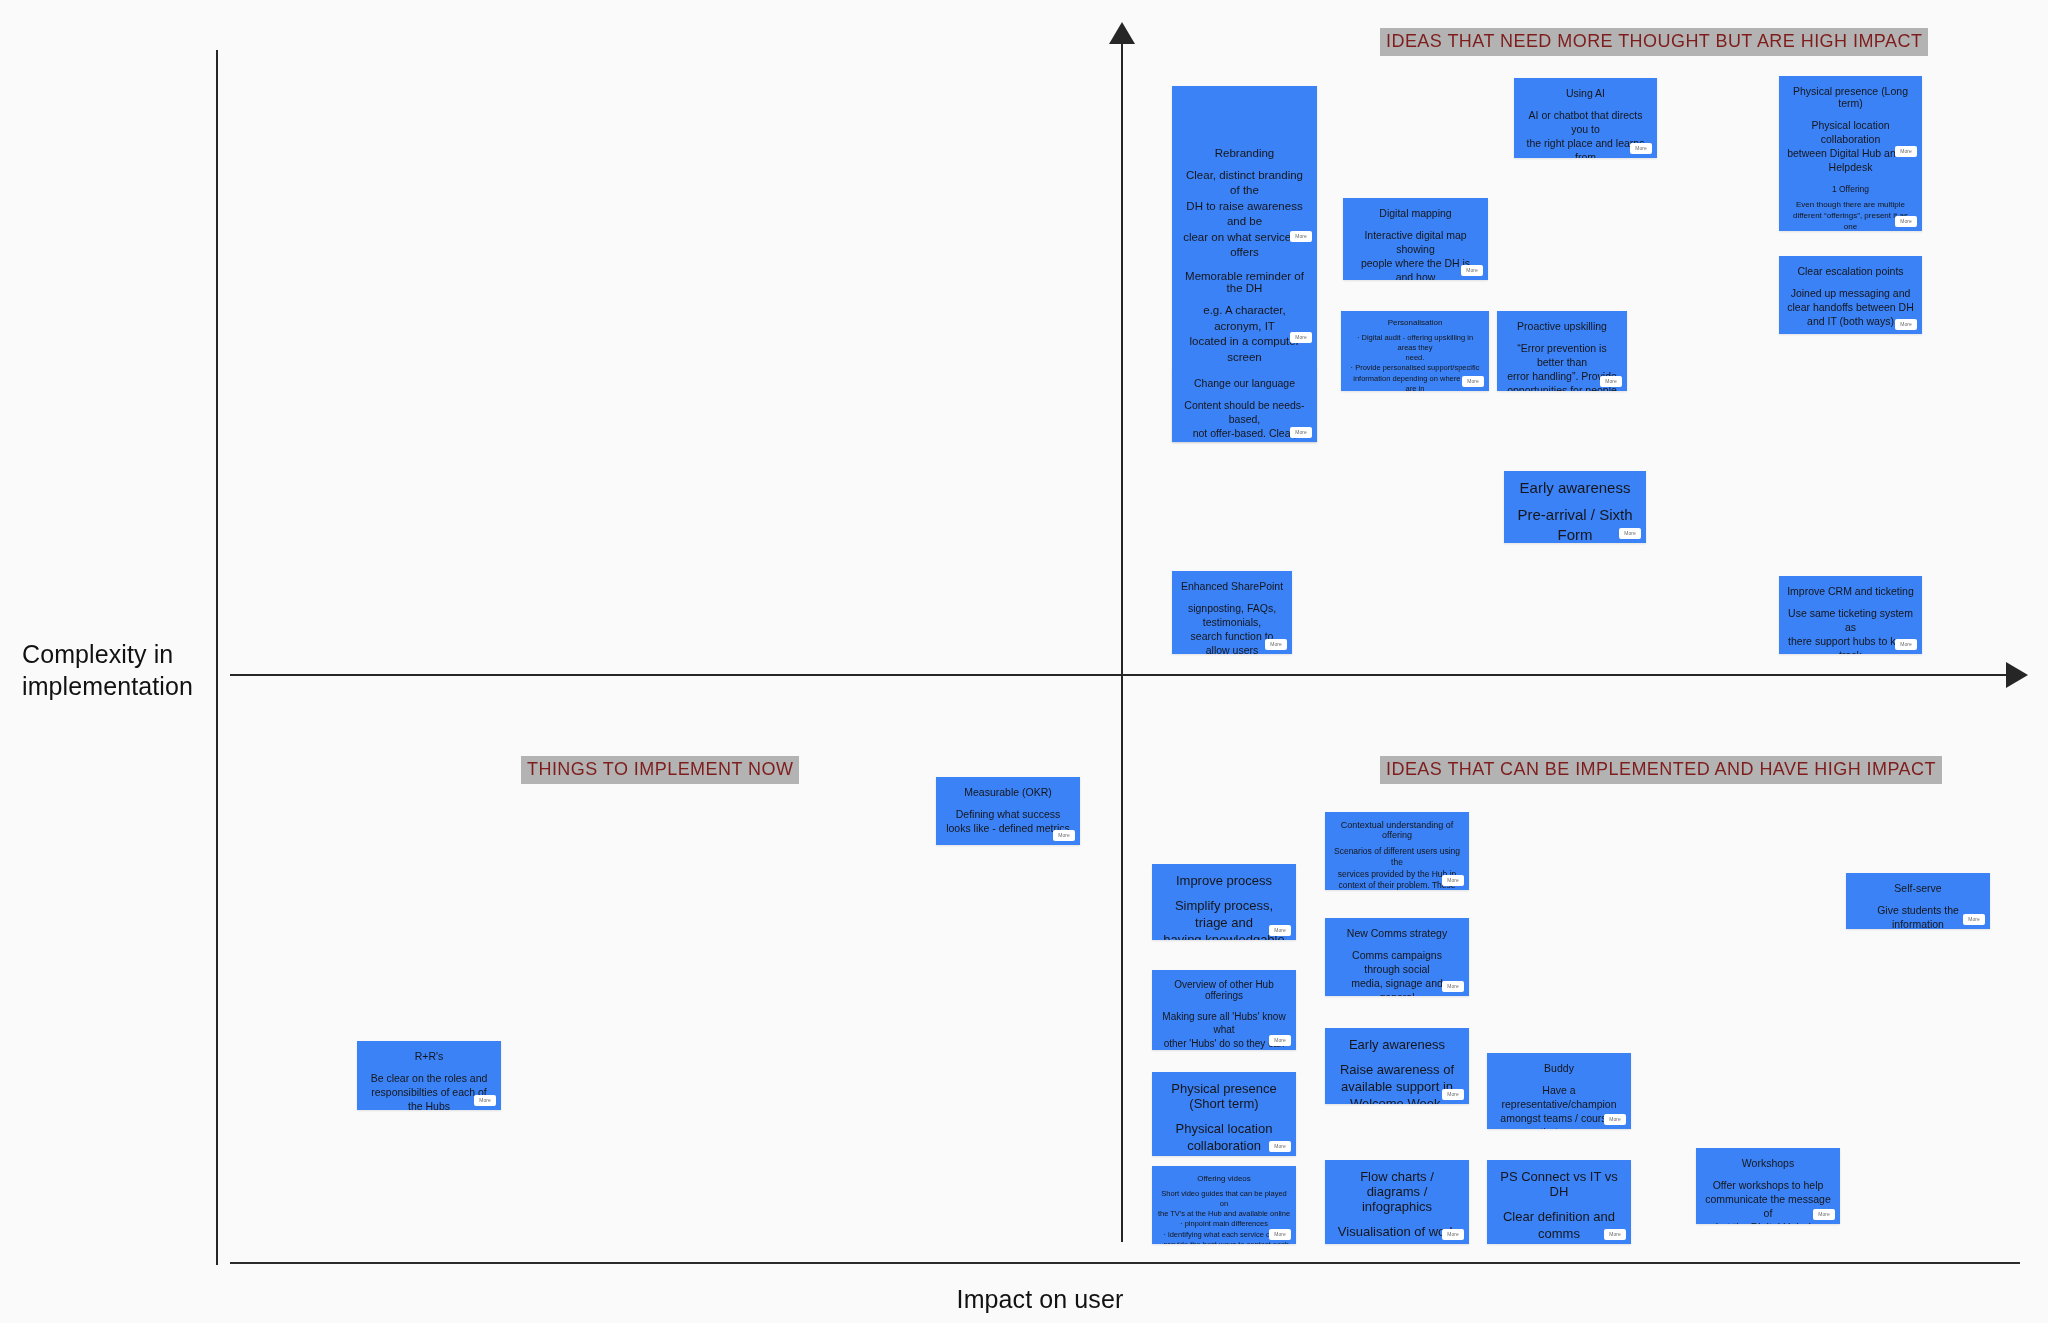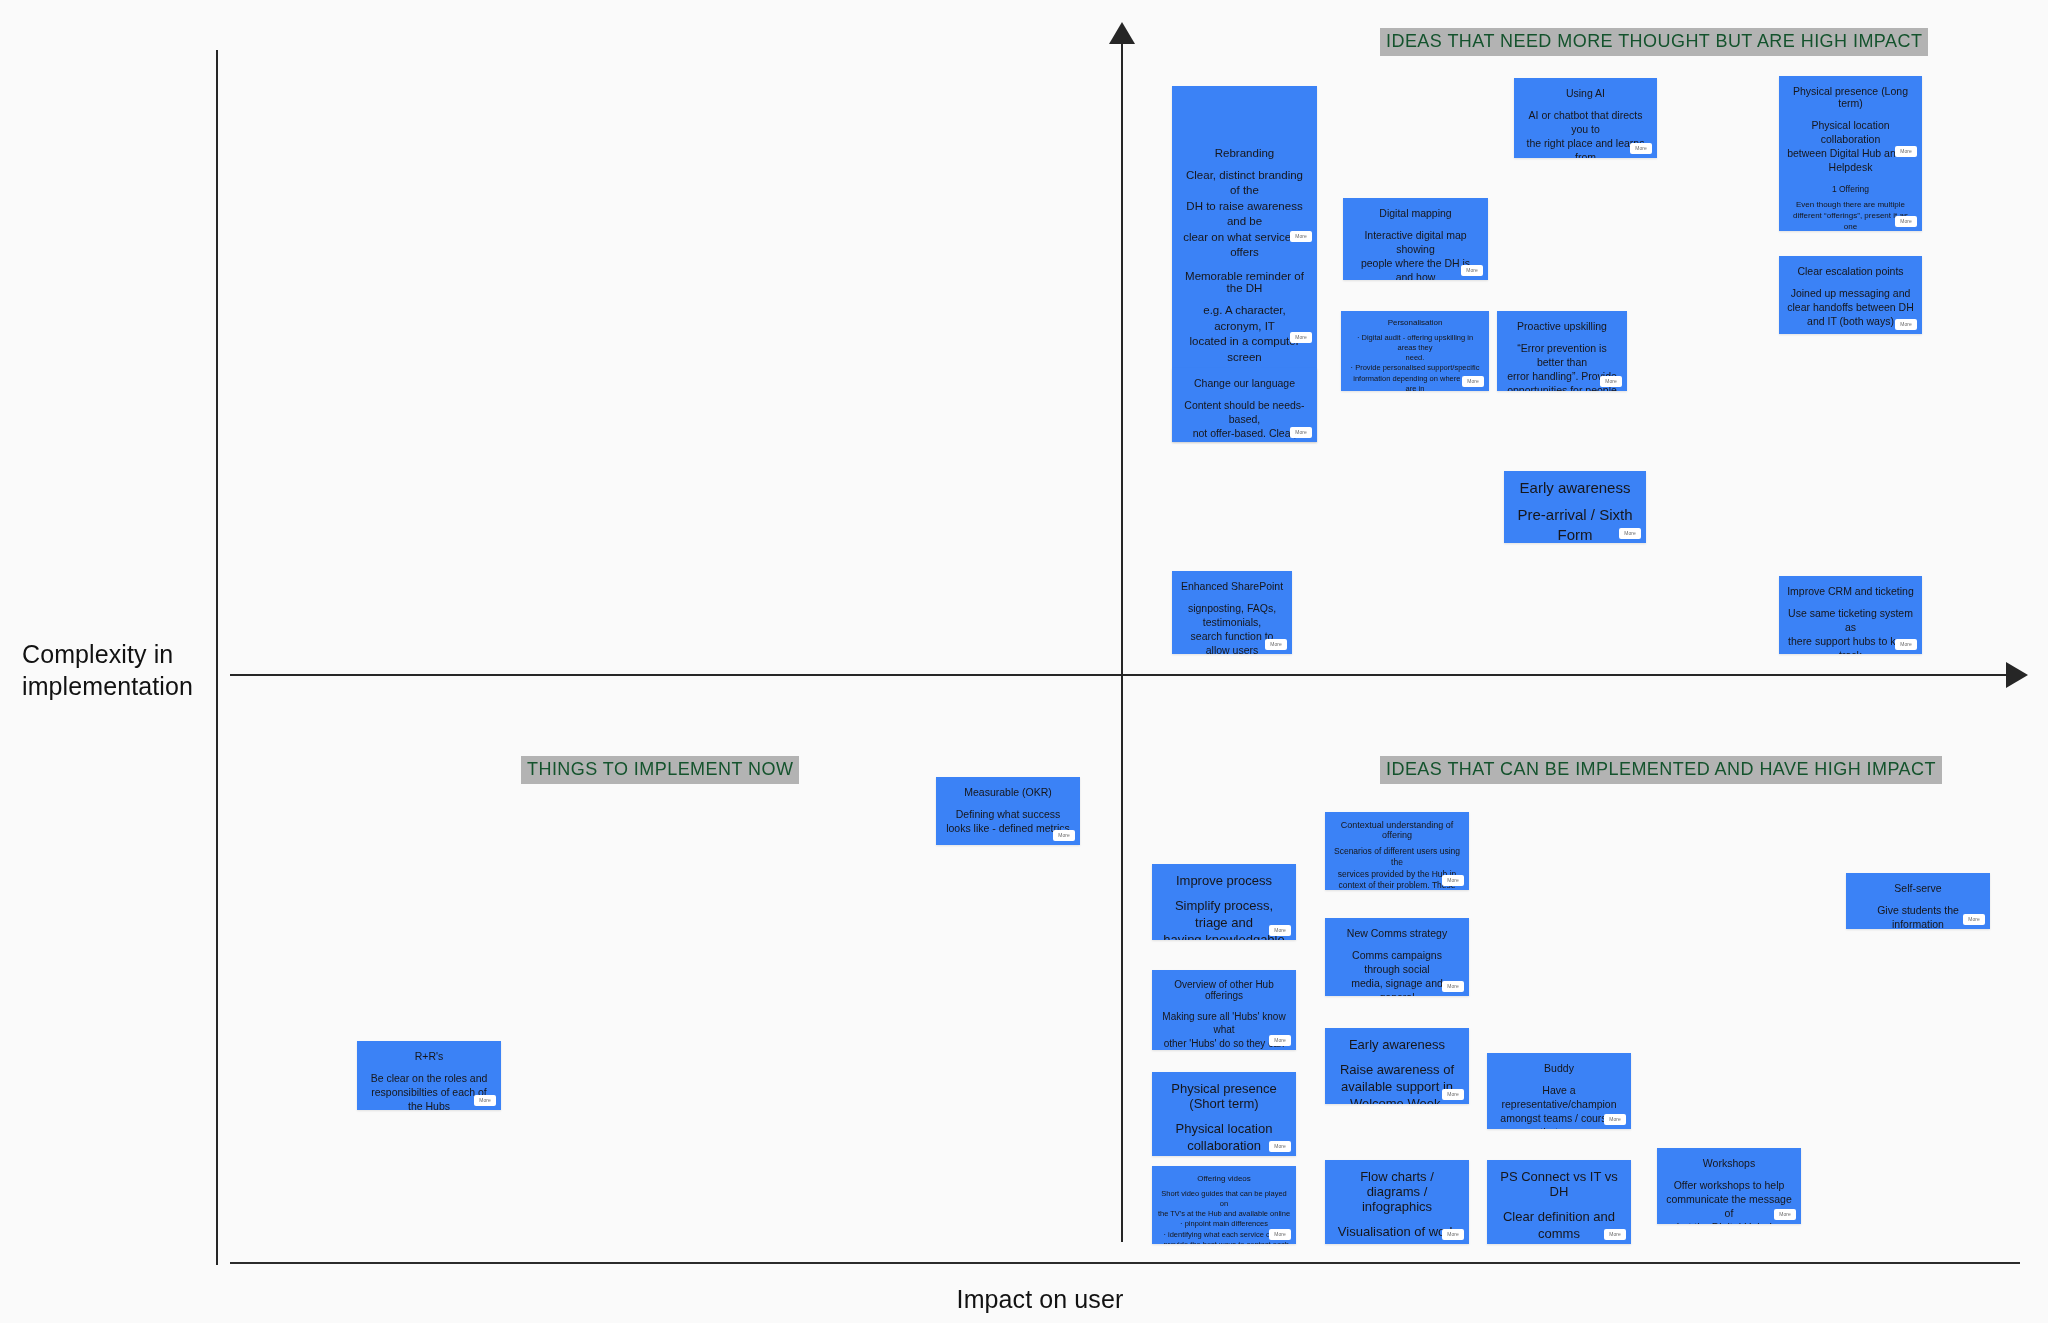--- a/index.html
+++ b/index.html
@@ -46,21 +46,21 @@
     font-size: 25px;
     line-height: 1.28;
     color: #121212;
     letter-spacing: .1px;
   }
 
   
   .quad-title {
     position: absolute;
     background: #b3b3b3;
-    color: #14532d;
+    color: #7f1d1d;
     font-size: 18px;
     letter-spacing: .45px;
     padding: 3px 6px 4px 6px;
     white-space: nowrap;
   }
 
   
   .note {
     position: absolute;
     background: #3b82f6;
@@ -342,21 +342,21 @@
 </div>
 
 <div class="note t-md" style="left:1487px; top:1160px; width:144px; height:84px;">
   <span class="hd">PS Connect vs IT vs DH</span>
   <span class="bd">Clear definition and comms
 around the differences
 between the services</span>
   <span class="chip">More</span>
 </div>
 
-<div class="note t-sm" style="left:1657px; top:1148px; width:144px; height:76px;">
+<div class="note t-sm" style="left:1696px; top:1148px; width:144px; height:76px;">
   <span class="hd">Workshops</span>
   <span class="bd">Offer workshops to help
 communicate the message of
 what the Digital Hub does</span>
   <span class="chip">More</span>
 </div>
 
 <div class="note t-sm" style="left:1846px; top:873px; width:144px; height:56px;">
   <span class="hd">Self-serve</span>
   <span class="bd">Give students the information

